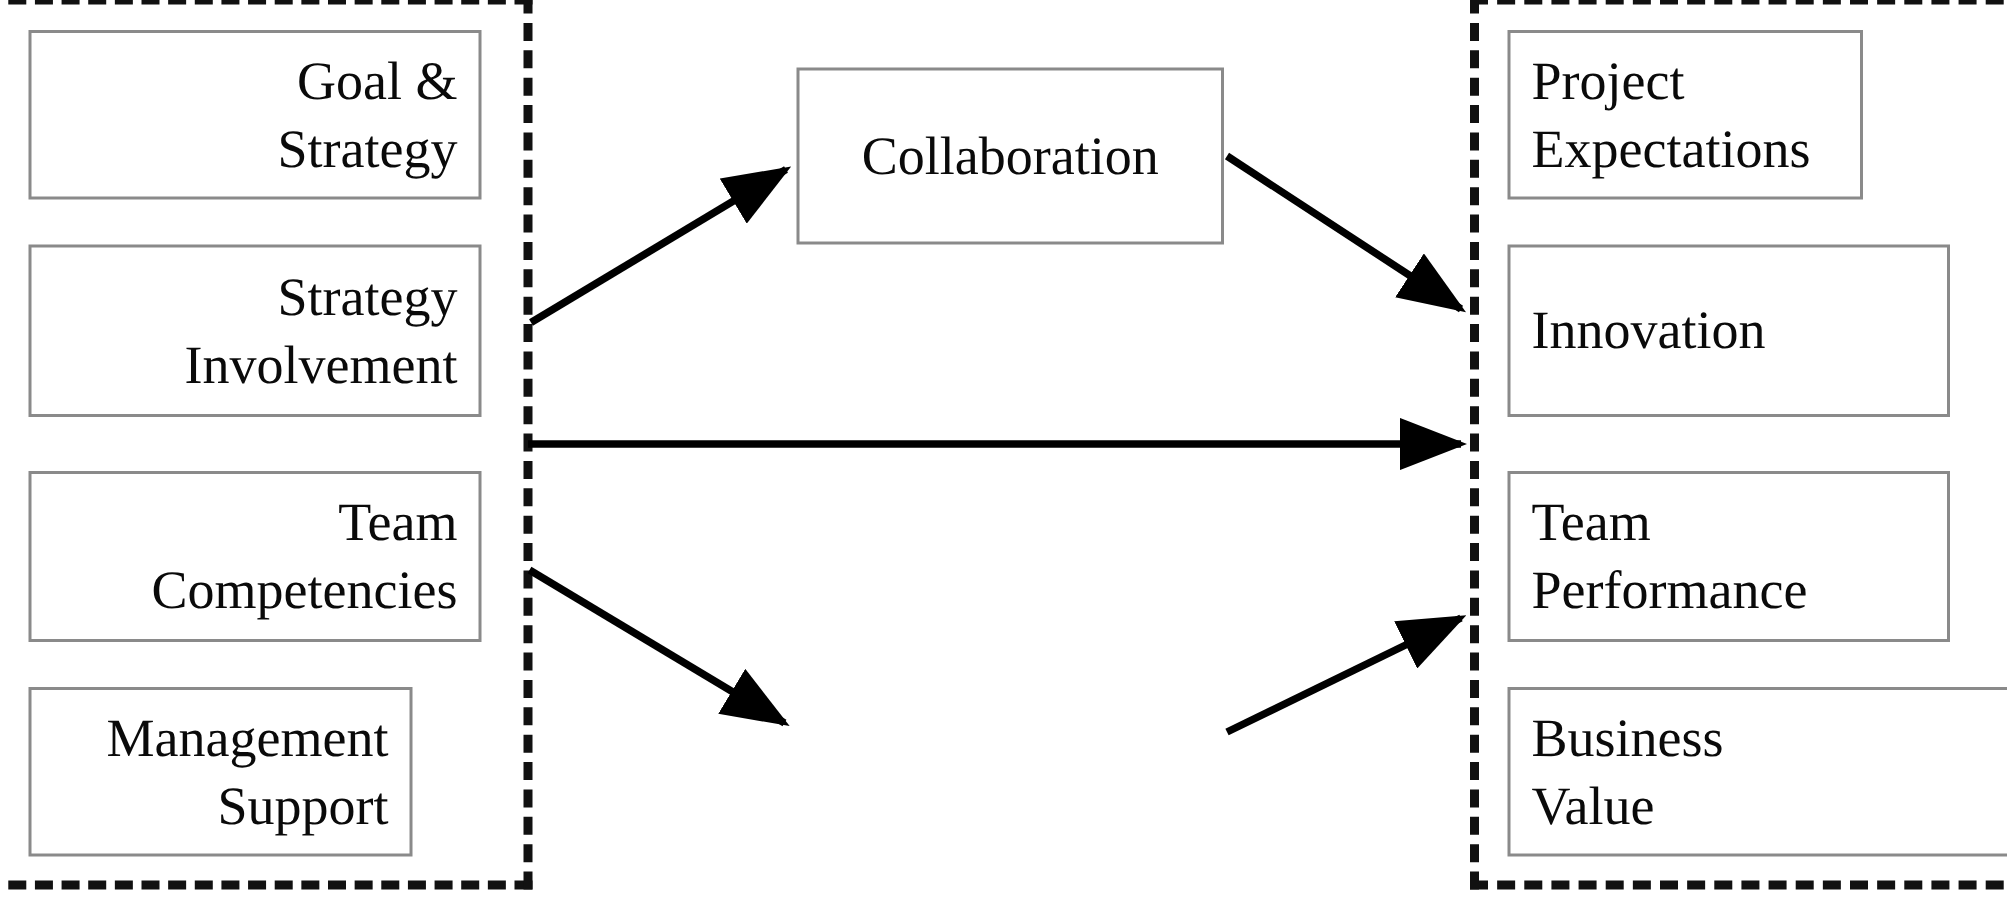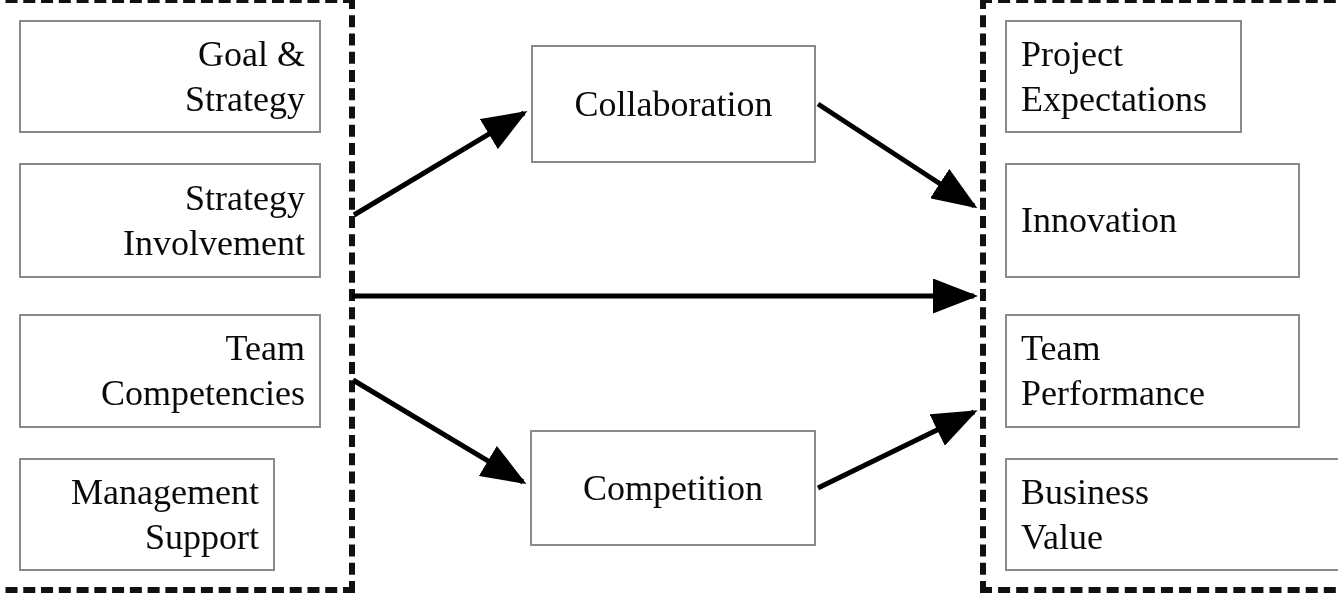--- a/index.html
+++ b/index.html
@@ -96,23 +96,20 @@
 
   <div class="concept-box box-left" style="left:19px; top:458px; width:256px; height:113px;">
     <span class="box-label">Management
 Support</span>
   </div>
 
   <div class="concept-box box-mid" style="left:531px; top:45px; width:285px; height:118px;">
     <span class="box-label">Collaboration</span>
   </div>
 
-  <div class="concept-box box-mid" style="left:530px; top:430px; width:286px; height:116px;">
-    <span class="box-label">Competition</span>
-  </div>
 
   <div class="concept-box box-right" style="left:1005px; top:20px; width:237px; height:113px;">
     <span class="box-label">Project
 Expectations</span>
   </div>
 
   <div class="concept-box box-right" style="left:1005px; top:163px; width:295px; height:115px;">
     <span class="box-label">Innovation</span>
   </div>
 

